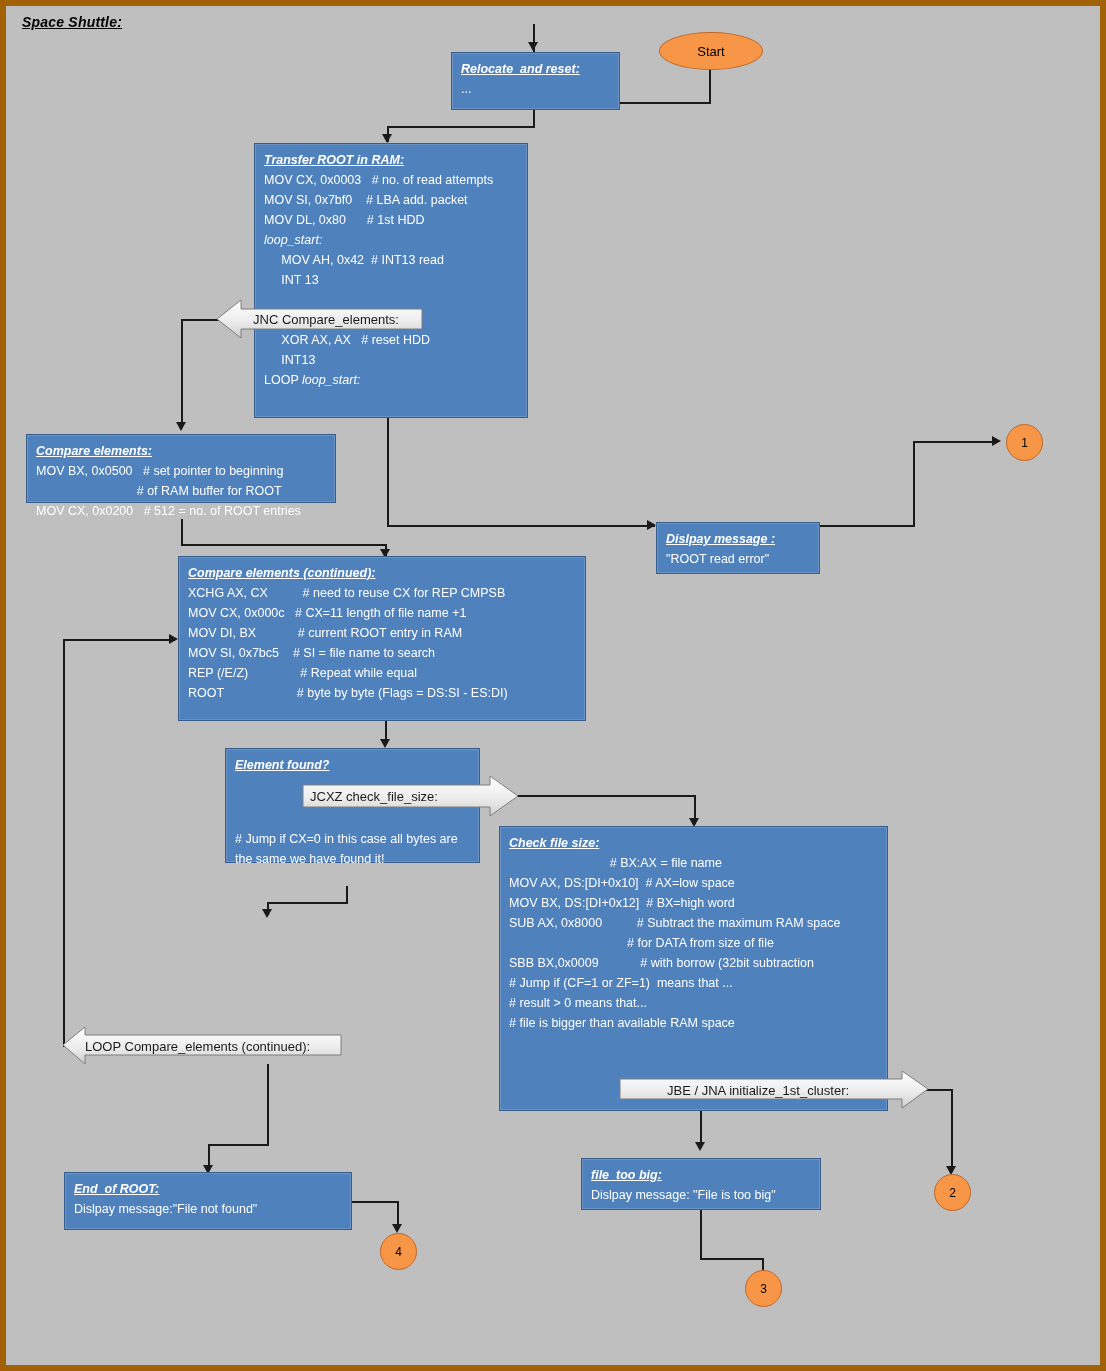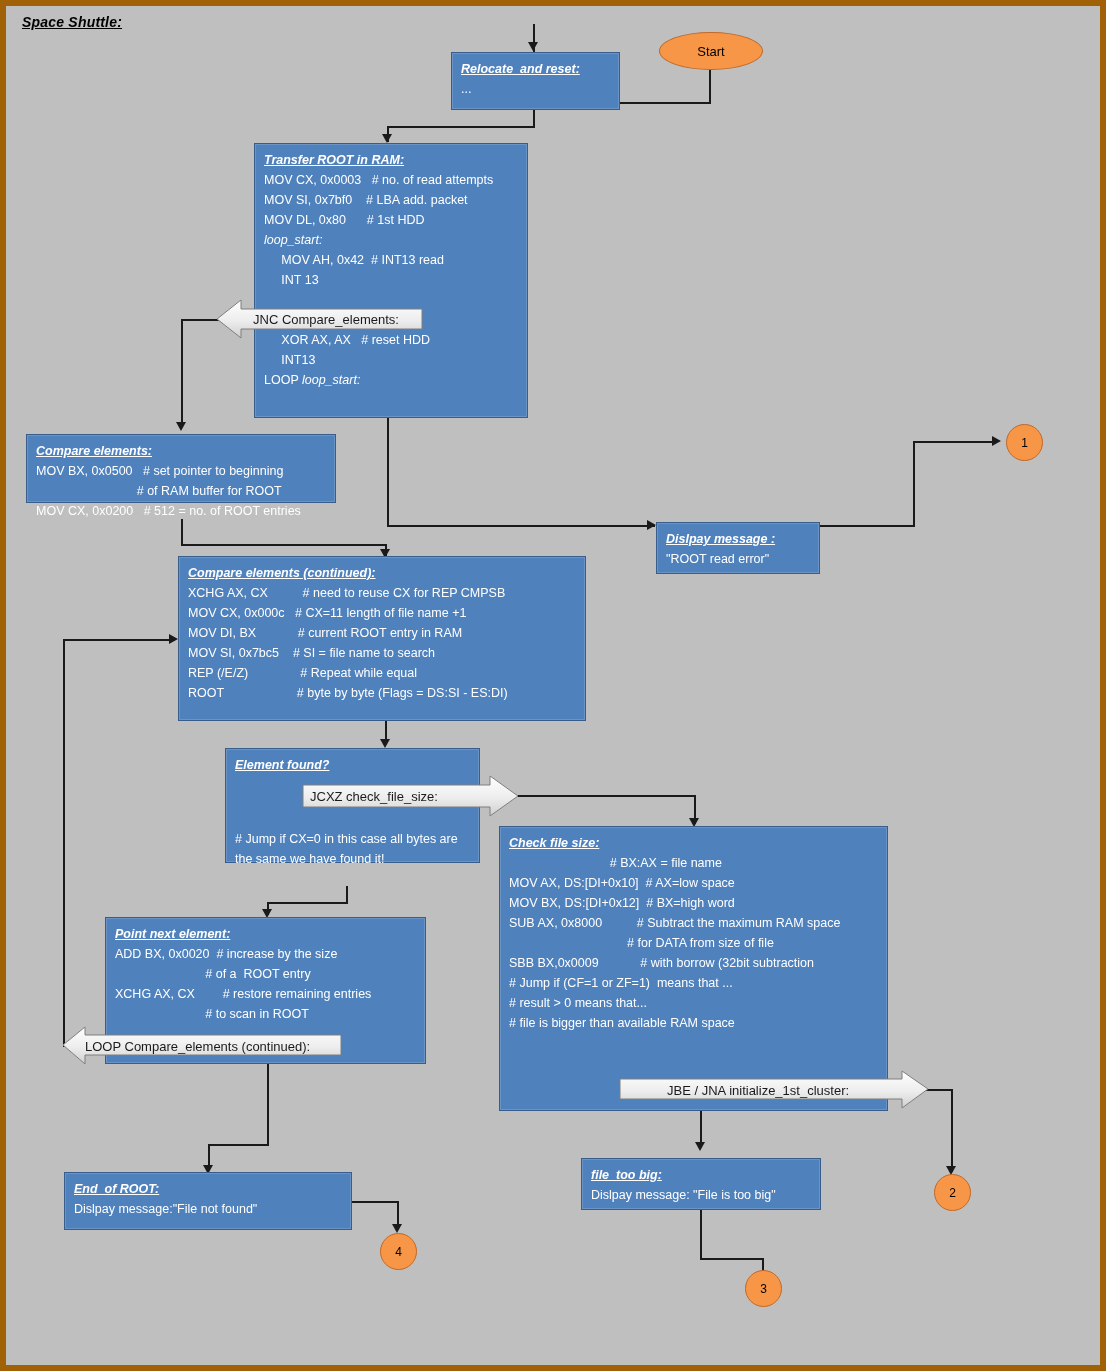--- a/index.html
+++ b/index.html
@@ -207,27 +207,20 @@
     <span class="ln">MOV AX, DS:[DI+0x10]  # AX=low space</span>
     <span class="ln">MOV BX, DS:[DI+0x12]  # BX=high word</span>
     <span class="ln">SUB AX, 0x8000          # Subtract the maximum RAM space</span>
     <span class="ln">                                  # for DATA from size of file</span>
     <span class="ln">SBB BX,0x0009            # with borrow (32bit subtraction</span>
     <span class="ln"># Jump if (CF=1 or ZF=1)  means that ...</span>
     <span class="ln"># result &gt; 0 means that...</span>
     <span class="ln"># file is bigger than available RAM space</span>
   </div>
 
-  <div class="box" style="left:99px;top:911px;width:321px;height:147px;">
-    <span class="hd">Point next element:</span>
-    <span class="ln">ADD BX, 0x0020  # increase by the size</span>
-    <span class="ln">                          # of a  ROOT entry</span>
-    <span class="ln">XCHG AX, CX        # restore remaining entries</span>
-    <span class="ln">                          # to scan in ROOT</span>
-  </div>
 
   <div class="arrowshape" style="left:57px;top:1020px;width:279px;height:40px;padding-left:22px;">
     <svg width="279" height="40" viewBox="0 0 279 40">
       <defs>
             <linearGradient id="g3" x1="0" y1="0" x2="0" y2="1">
         <stop offset="0%" stop-color="#ffffff"></stop>
               <stop offset="55%" stop-color="#ededed"></stop>
               <stop offset="100%" stop-color="#cfcfcf"></stop>
       </linearGradient>
           </defs>

